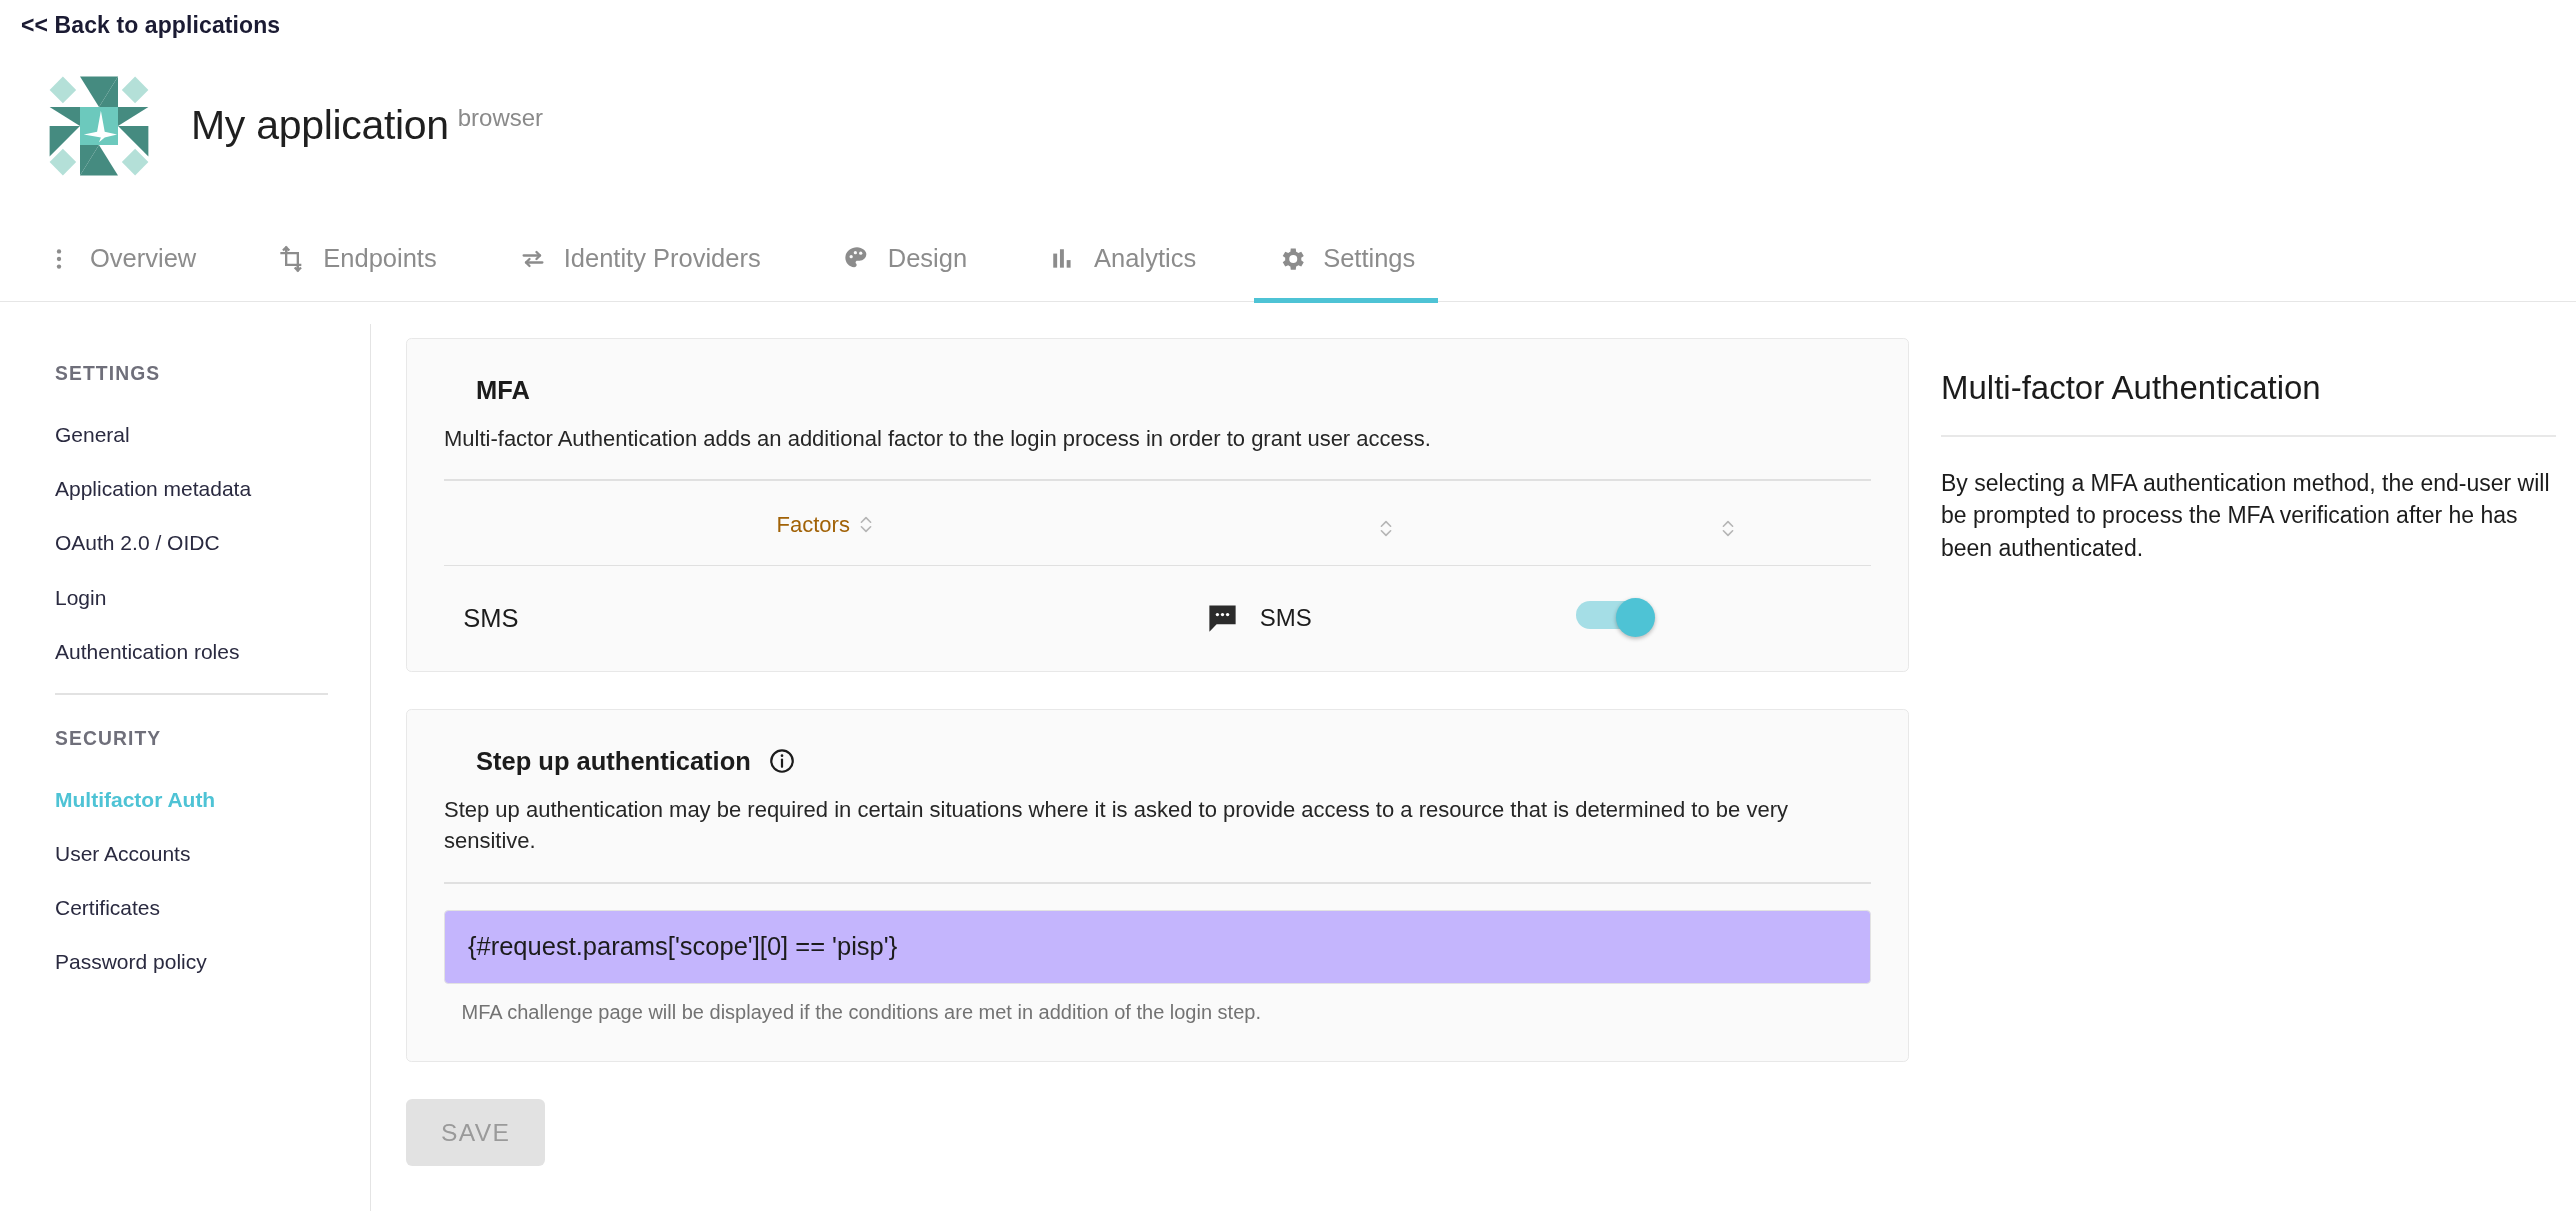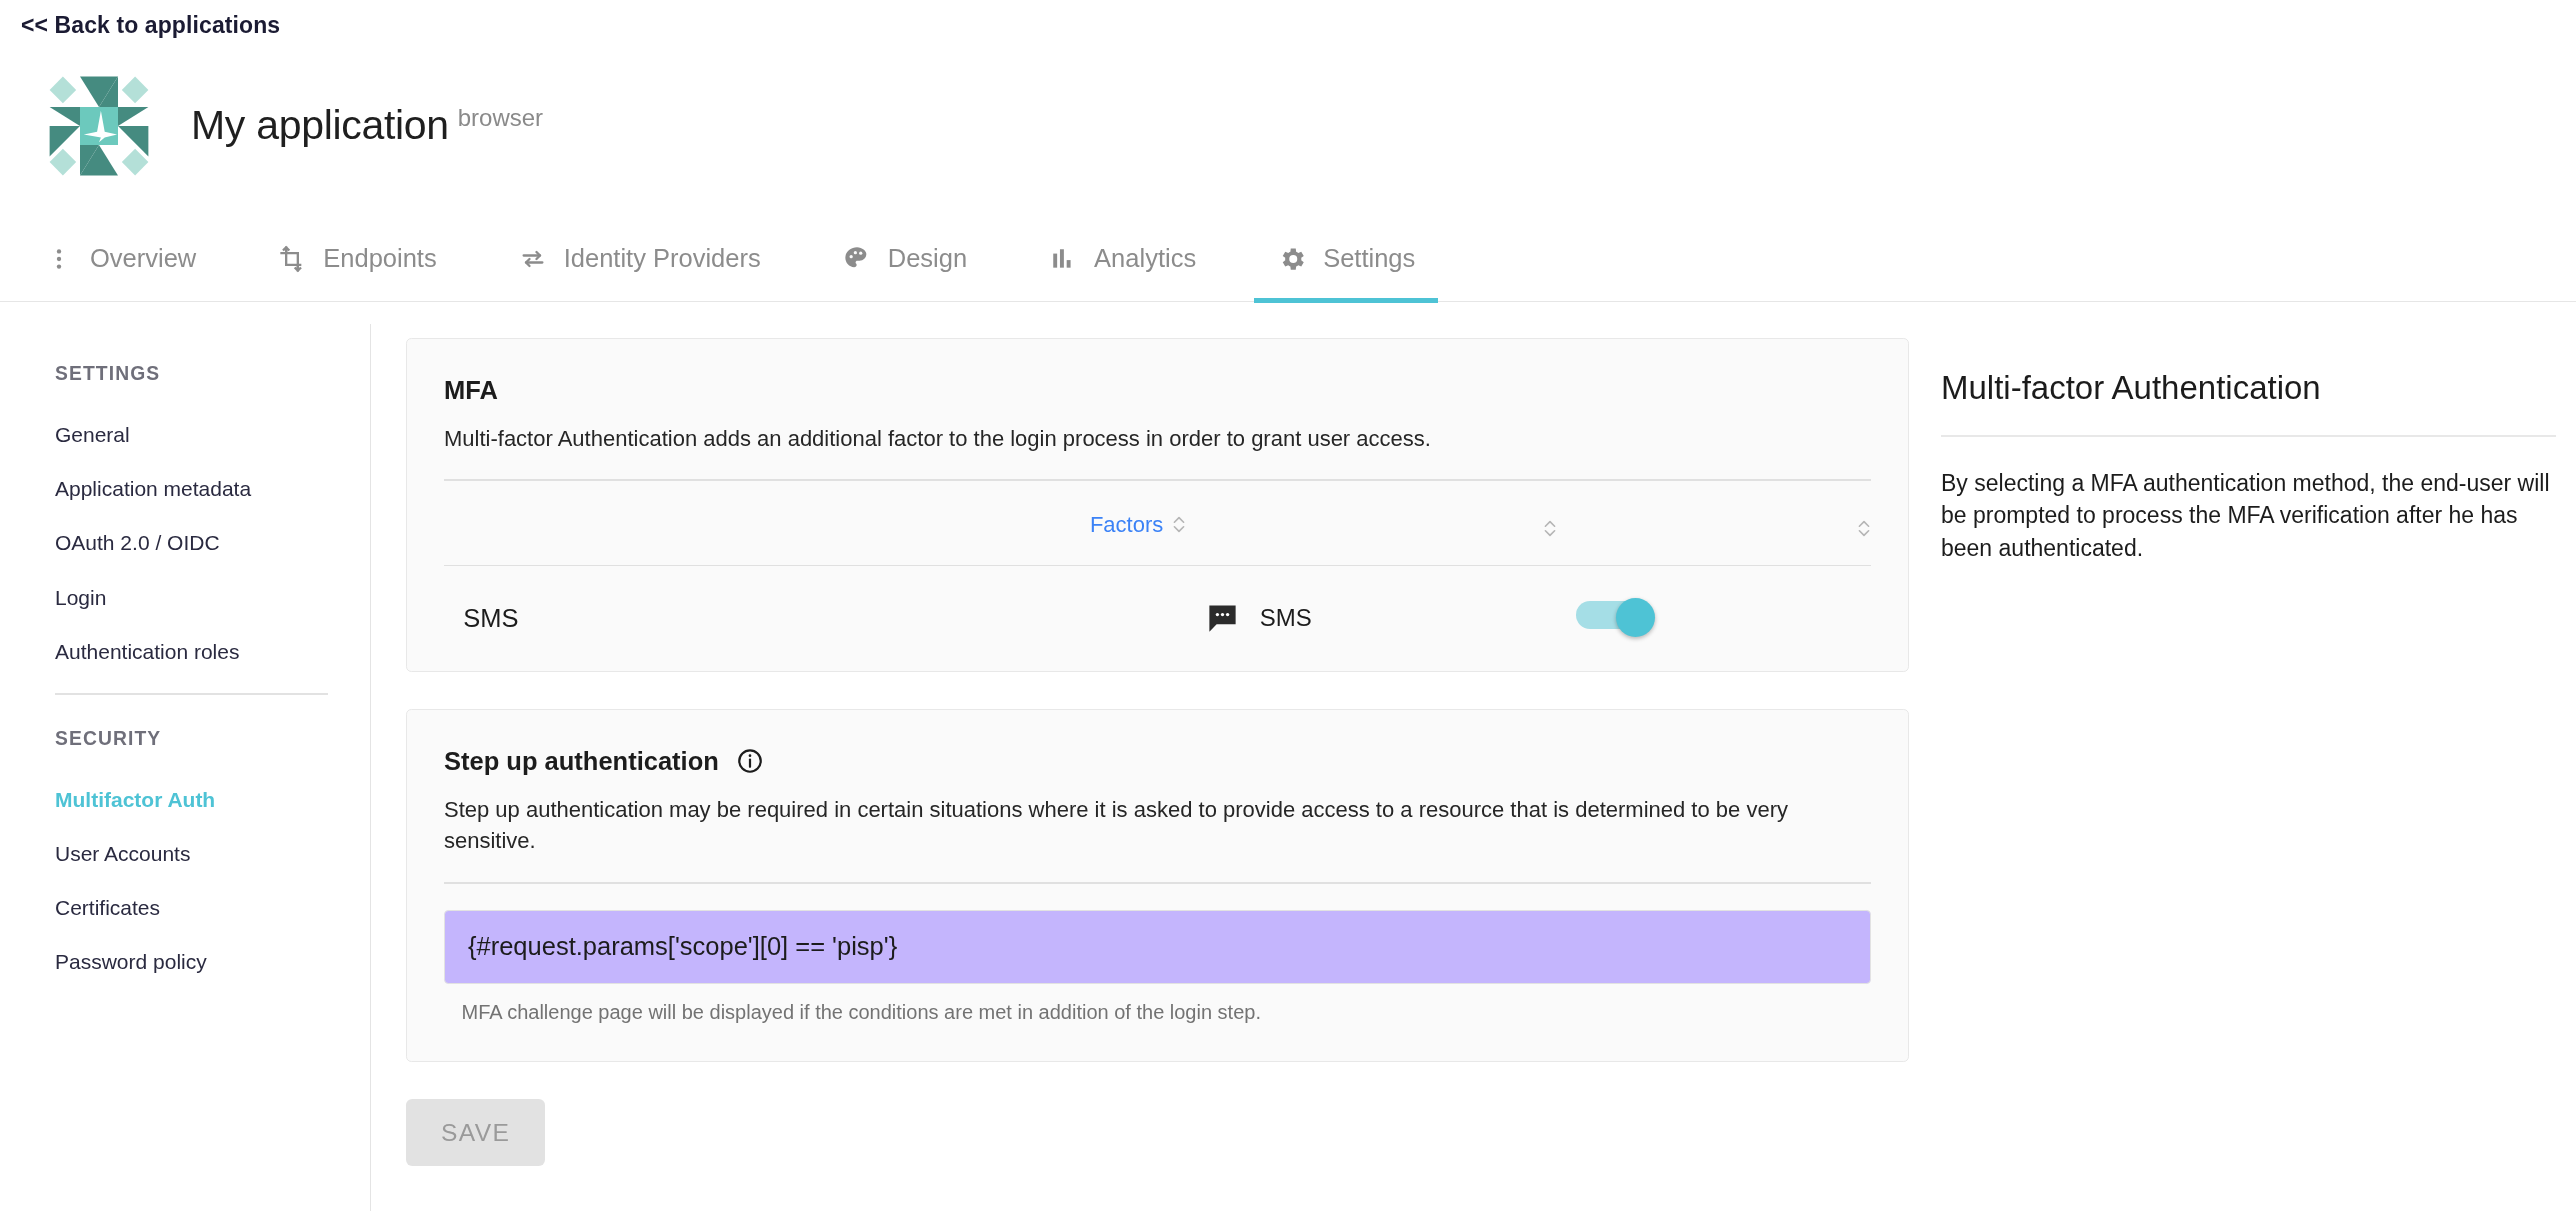--- a/index.html
+++ b/index.html
@@ -74,32 +74,32 @@
 
   
   .main { position: absolute; left: 406px; top: 338px; width: 1503px; }
 
   .card {
     background: #fafafa; border: 1.8px solid #e8e8e8; border-radius: 5.3px;
     padding: 37px 37px 0 37px; margin-bottom: 37px;
   }
   .card-title {
     font-size: 25.5px; font-weight: 700; color: #1c1c1c;
-    display: flex; align-items: center; gap: 17.6px;
+    display: flex; align-items: center; gap: 17.6px; margin-left: 32px;
   }
   .card-desc {
     font-size: 22px; color: #262626; margin-top: 17.6px; line-height: 1.45;
     max-width: 1372px;
   }
   .card-hr { height: 1.8px; background: #e0e0e0; margin: 24.6px 0 0 0; }
 
   
   .tbl { width: 100%; border-collapse: collapse; }
   .tbl th {
-    text-align: right; font-size: 22px; font-weight: 400; color: #3b82f6;
+    text-align: center; font-size: 22px; font-weight: 400; color: #a16207;
     padding: 28px 0 24.6px 19.3px; border-bottom: 1.8px solid #e0e0e0;
     white-space: nowrap;
   }
   .tbl th .sorth { display: inline-flex; align-items: center; gap: 8.8px; }
   .tbl td { padding: 32px 0 32px 19.3px; font-size: 25.5px; color: #1c1c1c; }
   .col-a { width: 52%; }
   .col-b { width: 26%; }
   .col-c { width: 22%; }
   .sort-ico { display: inline-flex; flex-direction: column; line-height: 0; color: #b5b5b5; }
   .sort-ico svg { display: block; }

